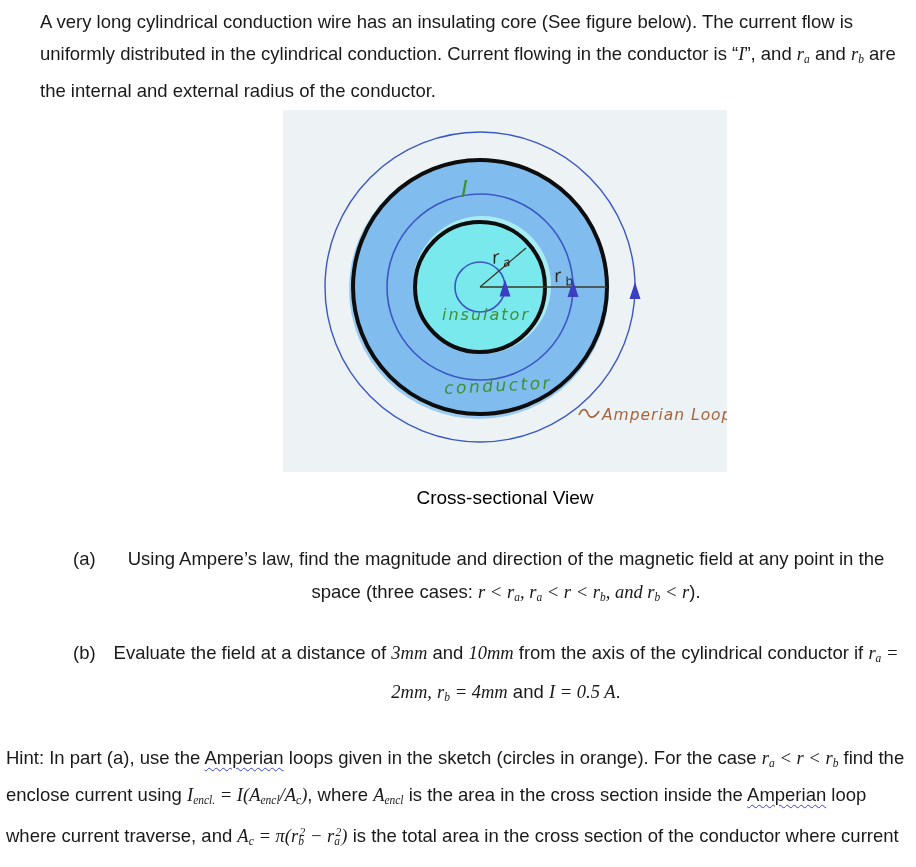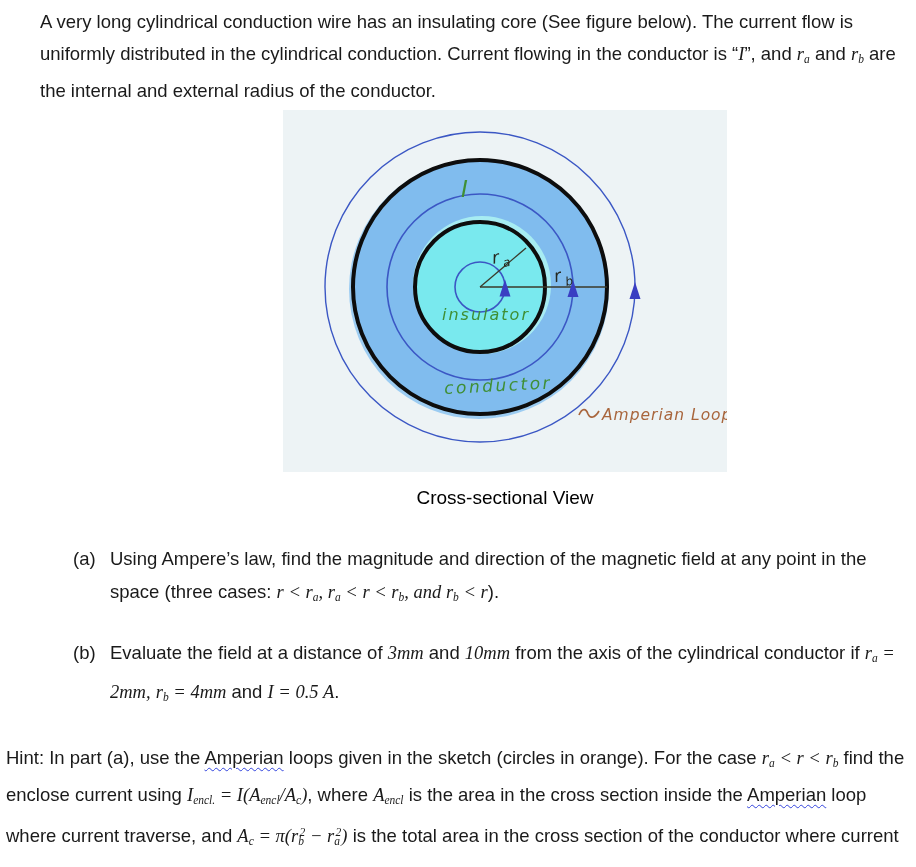--- a/index.html
+++ b/index.html
@@ -18,21 +18,21 @@
   .intro { top:6px; left:40px; width:862px; }
 
   .figure-box { position:absolute; top:110px; left:283px; width:444px; height:362px; }
   .caption { position:absolute; top:479px; left:283px; width:444px; text-align:center;
              font-size:19px; color:#000;margin-top:8px; }
 
   .item { position:absolute; left:73px; display:flex; line-height:33px; font-size:18.5px; }
   .item-a { top:542px; }
   .item-b { top:636px; }
   .item .lbl { width:37px; flex:none; }
-  .item .body { width:792px; }
+  .item .body { width:792px;text-align:center; }
 
   .hint { top:742px; left:6px; width:904px; line-height:32.4px; }
 
   svg text { user-select:none; }
   .hand-green  { font-family:"DejaVu Sans", sans-serif; font-style:italic; }
   .hand-brown  { font-family:"DejaVu Sans", sans-serif; font-style:italic; }
   .hand-dark   { font-family:"DejaVu Sans", sans-serif; font-style:italic; }
 </style>
 </head>
 <body>

